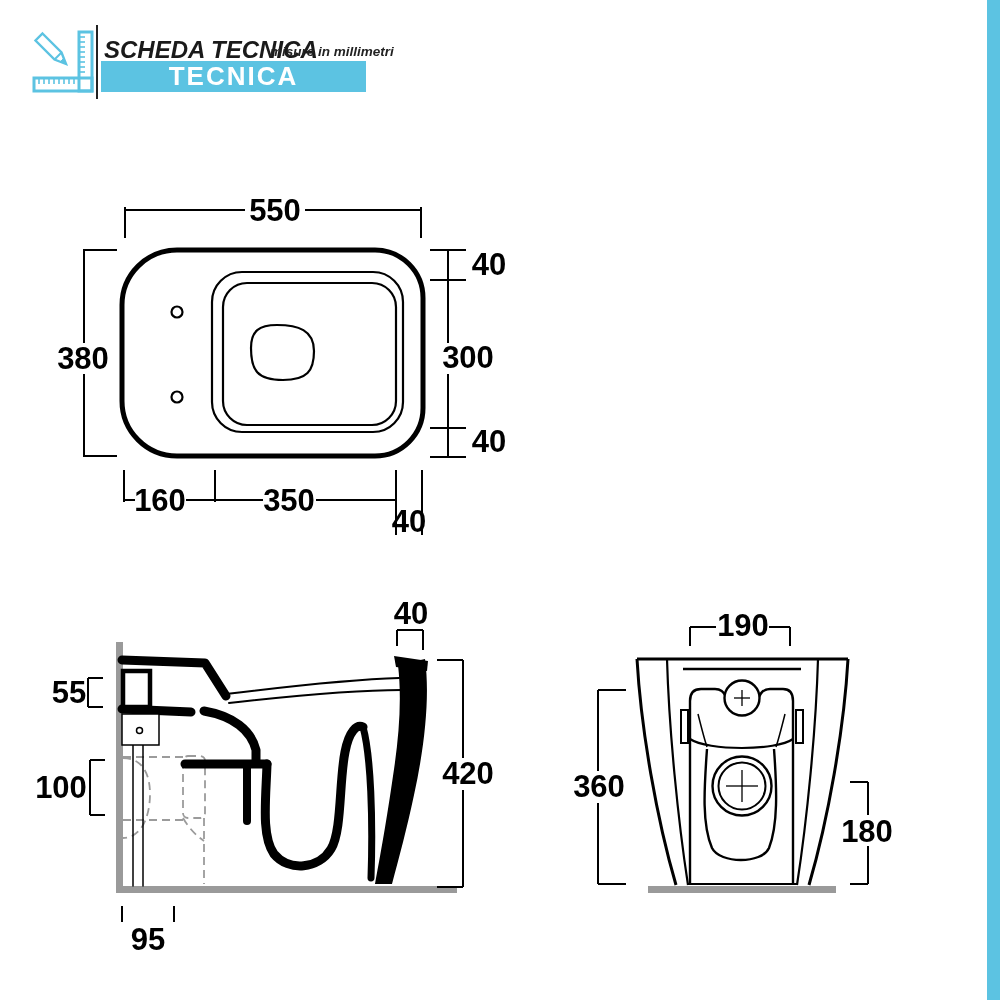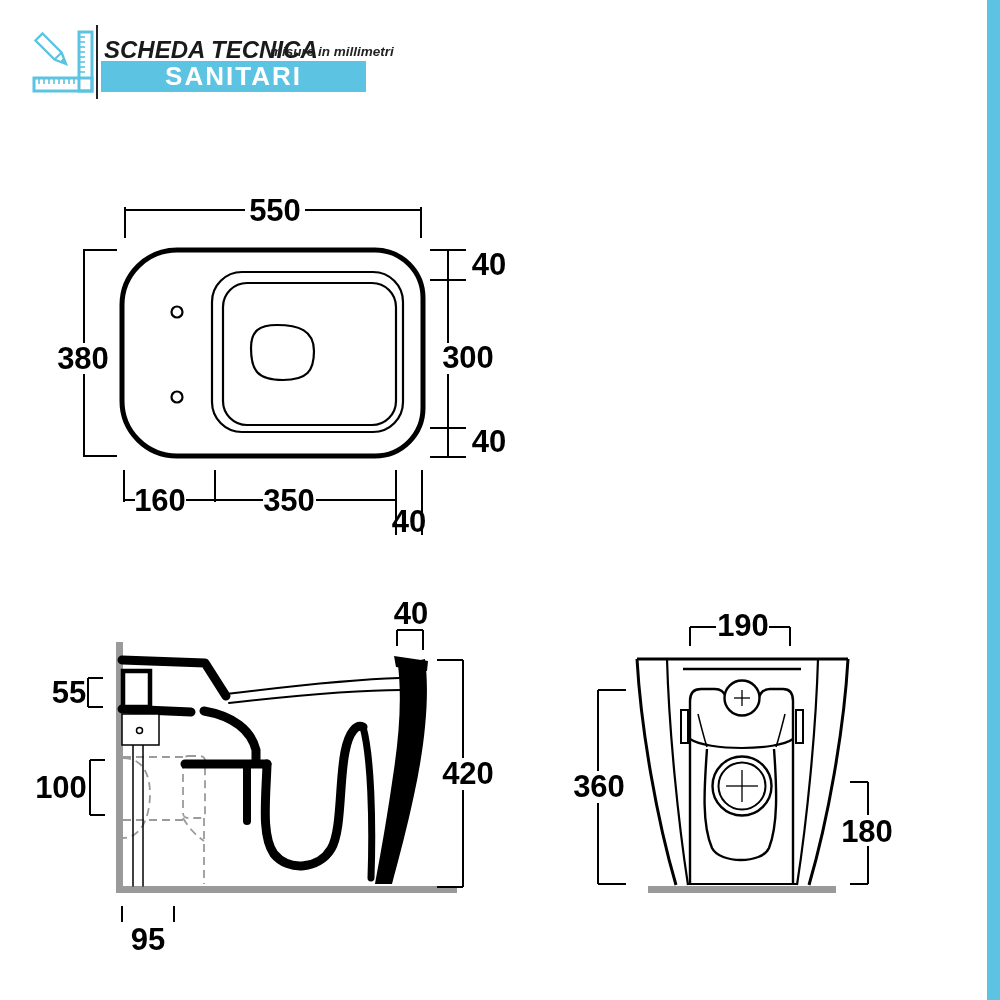--- a/index.html
+++ b/index.html
@@ -54,21 +54,21 @@
       <path d="M10.5,3.5 L29.5,22.5 L34,34 L22.5,29.5 L3.5,10.5 Z" stroke-width="2.4" fill="#fff"></path>
       <path d="M29.5,22.5 L22.5,29.5" stroke-width="2"></path>
       <path d="M31.5,28.5 L34,34 L28.5,31.5 Z" fill="#5cc3e2" stroke-width="1"></path>
     </g>
   </svg>
 
   <div class="hdr-divider"></div>
   <div class="hdr-title">SCHEDA TECNICA</div>
   <div class="hdr-sub">misure in millimetri</div>
   <div class="hdr-band" style="background:#5cc3e2;">
-    <span>SANITARI</span>
+    <span>TECNICA</span>
   </div>
 
   <svg class="main-svg" width="1000" height="1000" viewBox="0 0 1000 1000">
 
     <g stroke="#000" fill="none">
 
       <path d="M177,250 L375,250 A48,48 0 0 1 423,298 L423,408 A48,48 0 0 1 375,456
                L177,456 A55,55 0 0 1 122,401 L122,305 A55,55 0 0 1 177,250 Z" stroke-width="5"></path>
 
       <rect x="212" y="272" width="191" height="160" rx="30" stroke-width="2.2"></rect>

